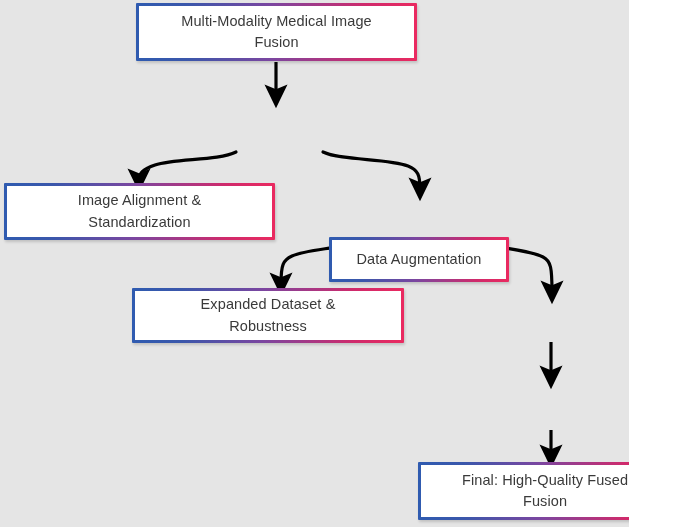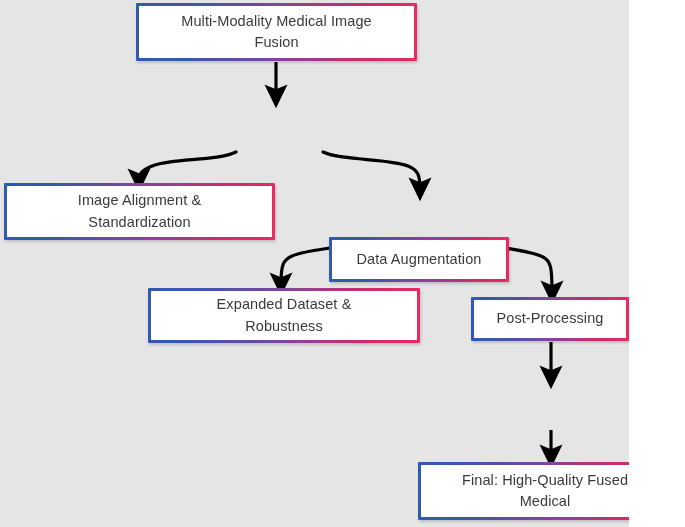--- a/index.html
+++ b/index.html
@@ -90,28 +90,25 @@
 
   <div class="node" style="left:4px; top:183px; width:271px; height:57px;">
     <span class="label">Image Alignment &amp;
 Standardization</span>
   </div>
 
   <div class="node" style="left:329px; top:193px; width:180px; height:45px;margin-top:44px;">
     <span class="label">Data Augmentation</span>
   </div>
 
-  <div class="node" style="left:148px; top:288px; width:272px; height:55px;">
+  <div class="node" style="left:132px; top:288px; width:272px; height:55px;">
     <span class="label">Expanded Dataset &amp;
 Robustness</span>
   </div>
 
-  <div class="node" style="left:471px; top:297px; width:158px; height:44px;">
-    <span class="label">Post-Processing</span>
-  </div>
 
 
   <div class="node" style="left:418px; top:462px; width:254px; height:58px;">
     <span class="label">Final: High-Quality Fused
-Medical</span>
+Fusion</span>
   </div>
 
 </div>
 
 </body></html>

